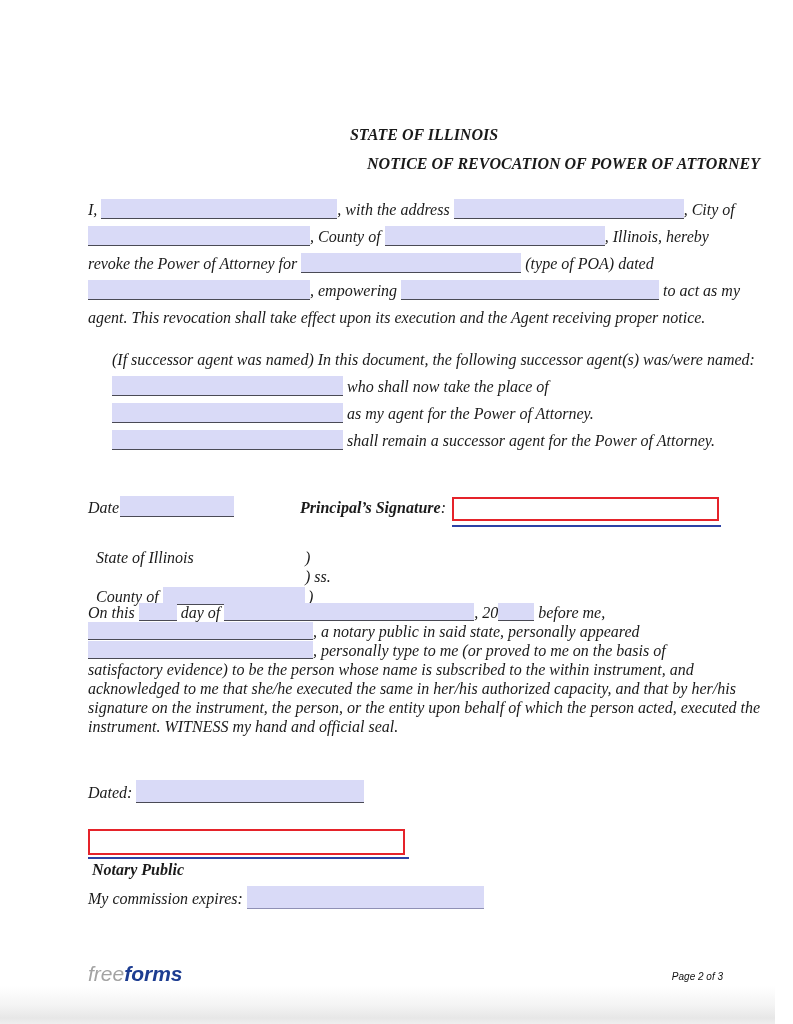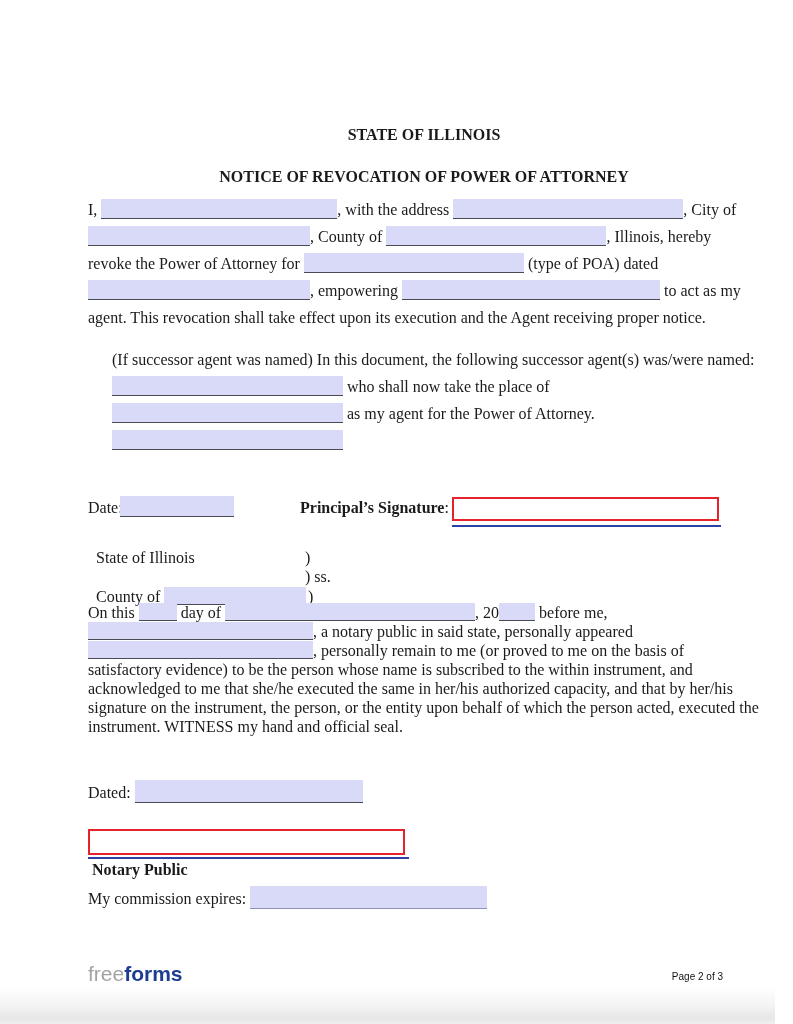--- a/index.html
+++ b/index.html
@@ -1,18 +1,18 @@
 <!DOCTYPE html>
 <html><head>
 <meta charset="utf-8">
 <style>
   html,body{margin:0;padding:0;background:#ffffff;}
   .page{
     position:relative;width:775px;height:1024px;background:#ffffff;overflow:hidden;
-    font-family:"Liberation Serif","DejaVu Serif",serif;font-size:16px;color:#1a1a1a;
+    font-family:"Liberation Serif","DejaVu Serif",serif;font-size:16px;color:#1a1a1a;font-style:italic;
   }
   .content{position:absolute;left:88px;top:0;width:672px;height:100%;}
   .abs{position:absolute;}
   .title{position:absolute;left:0;width:100%;text-align:center;font-weight:bold;white-space:nowrap;}
   .line{height:27px;line-height:27px;white-space:nowrap;}
   .nline{height:19px;line-height:19px;white-space:nowrap;}
   .field{
     display:inline-block;height:19px;background:#d9daf7;border-bottom:1px solid #4a4a55;
     vertical-align:-4px;
   }
@@ -33,21 +33,21 @@
   .bottom-fade{position:absolute;left:0;bottom:0;width:100%;height:38px;
     background:linear-gradient(180deg,#ffffff 0%,#f4f4f4 50%,#e7e7e7 84%,#efefef 100%);}
 </style>
 </head>
 <body>
 
 <div class="page">
   <div class="content">
 
     <div class="title" style="top:126px;">STATE OF ILLINOIS</div>
-    <div class="title" style="top:168px;">NOTICE OF REVOCATION OF POWER OF ATTORNEY</div>
+    <div class="title" style="top:155px;text-align:right;">NOTICE OF REVOCATION OF POWER OF ATTORNEY</div>
 
     <div class="abs" style="top:196px;left:0;">
       <div class="line">
         <span>I,</span>
         <span class="field" style="width:236px;"></span><span>, with the address</span>
         <span class="field" style="width:230px;"></span><span>, City of</span>
       </div>
       <div class="line">
         <span class="field" style="width:222px;"></span><span>, County of</span>
         <span class="field" style="width:220px;"></span><span>, Illinois, hereby</span>
@@ -74,20 +74,21 @@
       <div class="line">
         <span class="field" style="width:231px;"></span>
         <span>who shall now take the place of</span>
       </div>
       <div class="line">
         <span class="field" style="width:231px;"></span>
         <span>as my agent for the Power of Attorney.</span>
       </div>
       <div class="line">
         <span class="field" style="width:231px;"></span>
+        <span>shall remain a successor agent for the Power of Attorney.</span>
       </div>
     </div>
 
     <div class="abs" style="top:494px;left:0;width:672px;height:40px;">
       <span class="abs" style="left:0;top:0;line-height:27px;">Date:</span>
       <span class="field abs" style="left:32px;top:2px;width:114px;height:20px;"></span>
       <span class="abs" style="left:212px;top:0;line-height:27px;"><span class="bold">Principal’s Signature</span><span>:</span></span>
       <span class="sigbox" style="left:364px;top:3px;width:263px;height:20px;"></span>
       <span class="sigline" style="left:364px;top:31px;width:269px;"></span>
     </div>
@@ -112,21 +113,21 @@
         <span>On this</span>
         <span class="field sm" style="width:38px;"></span>
         <span>day of</span>
         <span class="field sm" style="width:250px;"></span><span>, 20</span><span class="field sm" style="width:36px;"></span>
         <span>before me,</span>
       </div>
       <div class="nline">
         <span class="field sm" style="width:225px;"></span><span>, a notary public in said state, personally appeared</span>
       </div>
       <div class="nline">
-        <span class="field sm" style="width:225px;"></span><span>, personally remain to me (or proved to me on the basis of</span>
+        <span class="field sm" style="width:225px;"></span><span>, personally type to me (or proved to me on the basis of</span>
       </div>
       <div class="nline"><span>satisfactory evidence) to be the person whose name is subscribed to the within instrument, and</span></div>
       <div class="nline"><span>acknowledged to me that she/he executed the same in her/his authorized capacity, and that by her/his</span></div>
       <div class="nline"><span>signature on the instrument, the person, or the entity upon behalf of which the person acted, executed the</span></div>
       <div class="nline"><span>instrument. WITNESS my hand and official seal.</span></div>
     </div>
 
     <div class="abs rowflow" style="top:780px;left:0;height:24px;line-height:24px;">
       <span>Dated:</span>
       <span class="field" style="width:228px;height:22px;vertical-align:-5px;"></span>

